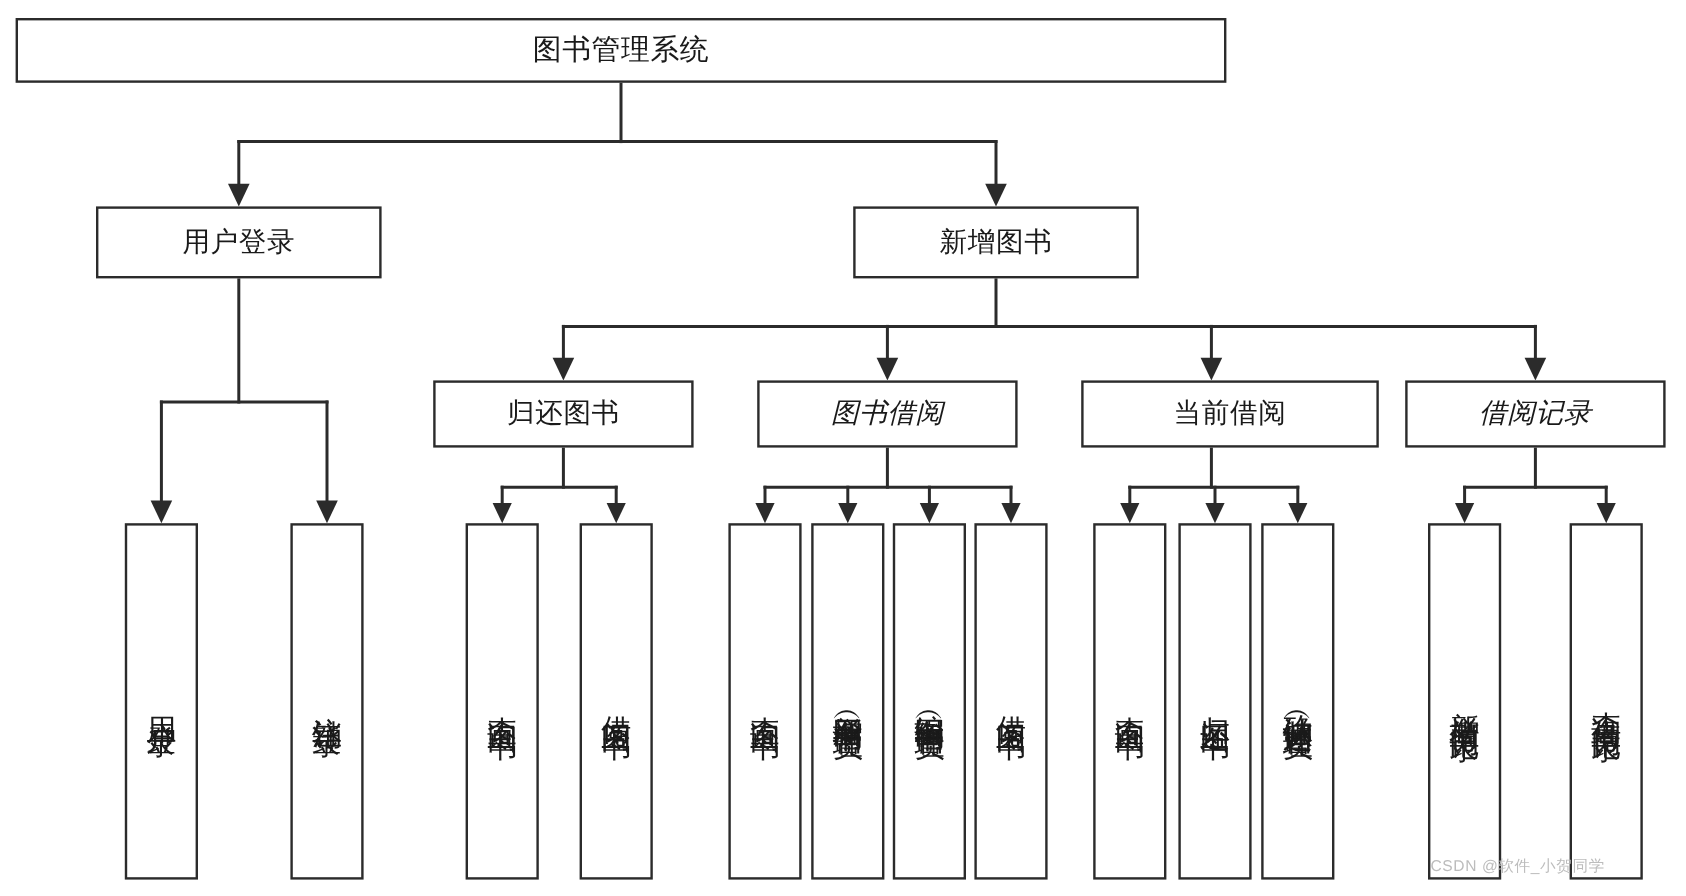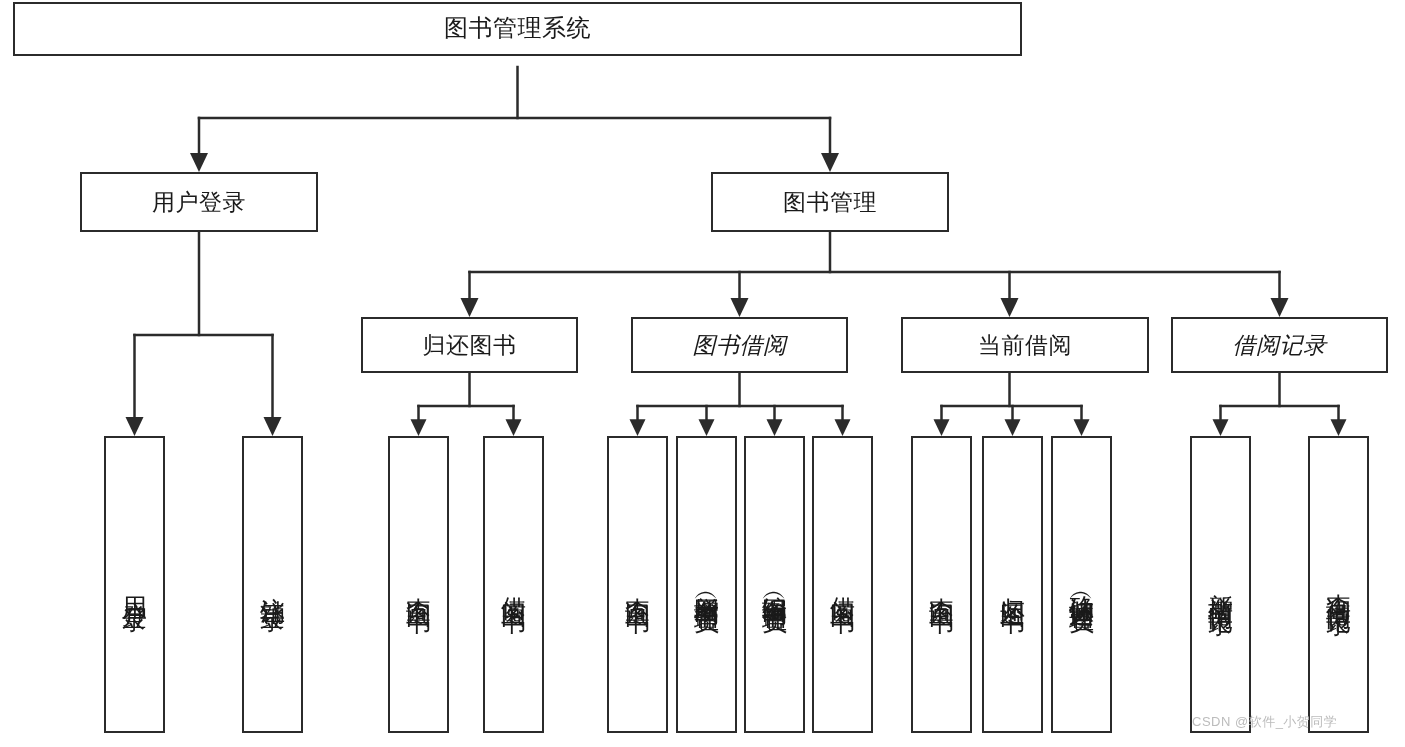--- a/index.html
+++ b/index.html
@@ -127,28 +127,28 @@
       <polygon points="1004.5,419.2 1020.5,419.2 1012.5,436" fill="#2b2b2b"></polygon>
       <line x1="1081.5" y1="406" x2="1081.5" y2="419.2" stroke="#2b2b2b" stroke-width="2.5" stroke-linecap="square"></line>
       <polygon points="1073.5,419.2 1089.5,419.2 1081.5,436" fill="#2b2b2b"></polygon>
       <line x1="1279.5" y1="373" x2="1279.5" y2="406" stroke="#2b2b2b" stroke-width="2.5" stroke-linecap="square"></line>
       <line x1="1220.5" y1="406" x2="1338.5" y2="406" stroke="#2b2b2b" stroke-width="2.5" stroke-linecap="square"></line>
       <line x1="1220.5" y1="406" x2="1220.5" y2="419.2" stroke="#2b2b2b" stroke-width="2.5" stroke-linecap="square"></line>
       <polygon points="1212.5,419.2 1228.5,419.2 1220.5,436" fill="#2b2b2b"></polygon>
       <line x1="1338.5" y1="406" x2="1338.5" y2="419.2" stroke="#2b2b2b" stroke-width="2.5" stroke-linecap="square"></line>
       <polygon points="1330.5,419.2 1346.5,419.2 1338.5,436" fill="#2b2b2b"></polygon>
     </svg>
-<div class="node root horiz" style="left: 13px; top: 2px; width: 1009px; height: 54px;">
+<div class="node root horiz" style="left: 13px; top: 15px; width: 1009px; height: 54px;">
       <span class="label">图书管理系统</span>
     </div>
     <div class="node level2 horiz" style="left: 80px; top: 172px; width: 238px; height: 60px;">
       <span class="label">用户登录</span>
     </div>
     <div class="node level2 horiz" style="left: 711px; top: 172px; width: 238px; height: 60px;">
-      <span class="label">图书管理</span>
+      <span class="label">新增图书</span>
     </div>
     <div class="node level3 horiz" style="left: 361px; top: 317px; width: 217px; height: 56px;">
       <span class="label">归还图书</span>
     </div>
     <div class="node level3 horiz" style="left: 631px; top: 317px; width: 217px; height: 56px; font-style: italic;">
       <span class="label">图书借阅</span>
     </div>
     <div class="node level3 horiz" style="left: 901px; top: 317px; width: 248px; height: 56px;">
       <span class="label">当前借阅</span>
     </div>

